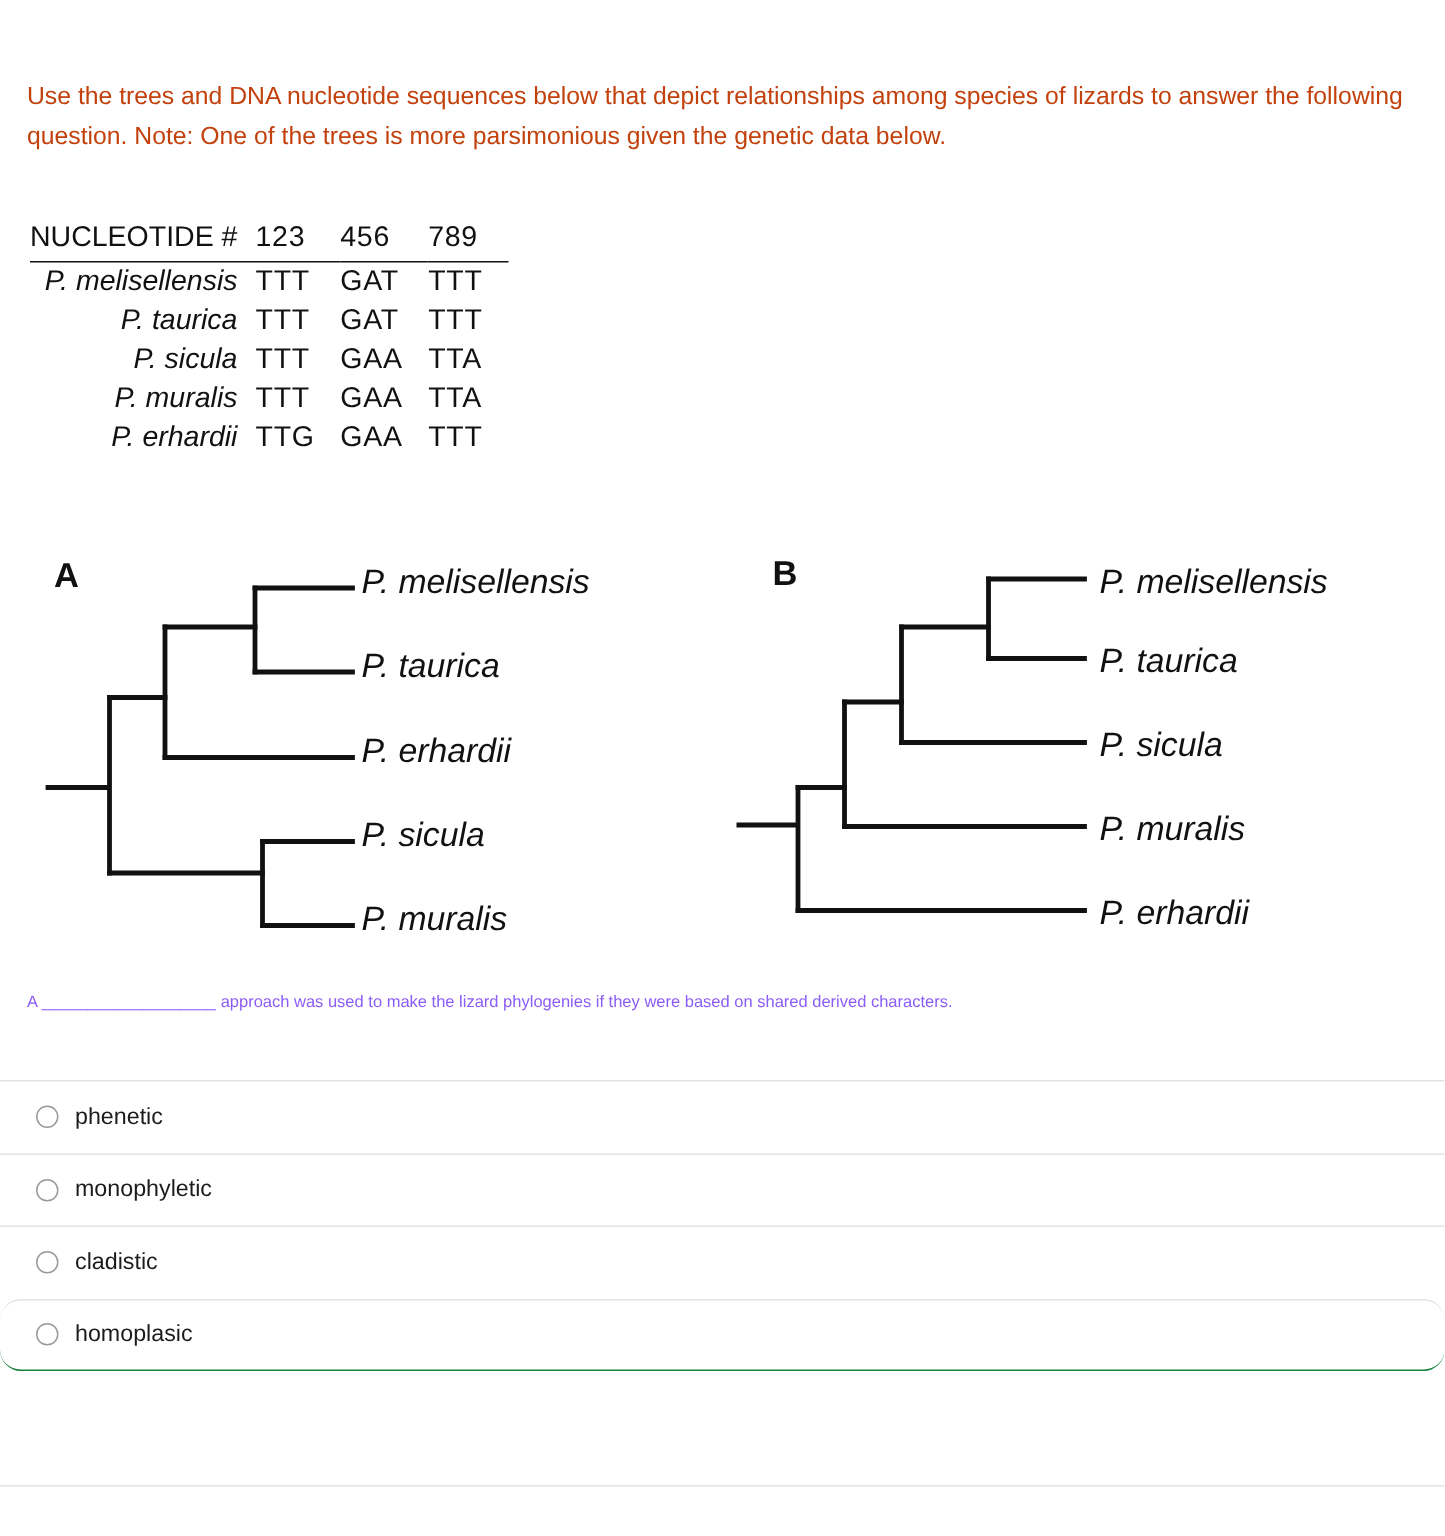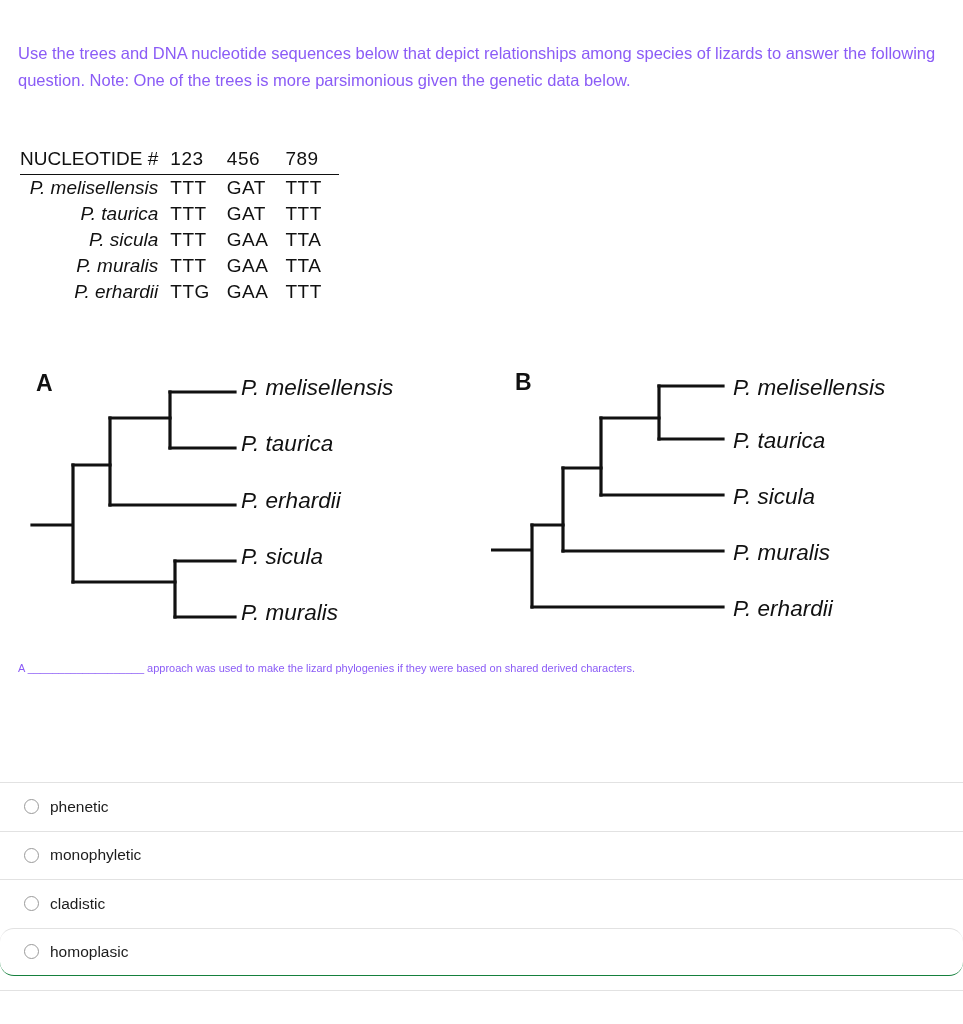--- a/index.html
+++ b/index.html
@@ -18,25 +18,25 @@
   .page {
     position: relative;
     width: 963px;
     height: 1024px;
   }
 
   
   .prompt {
     position: absolute;
     left: 18px;
-    top: 40px;
+    top: 51px;
     width: 918px;
     font-size: 16.5px;
     line-height: 1.62;
-    color: #8b5cf6;
+    color: #c2410c;
   }
 
   
   .seq-table {
     position: absolute;
     left: 20px;
     top: 146px;
     border-collapse: collapse;
     font-size: 19px;
     color: #111;
@@ -102,21 +102,21 @@
     width: 920px;
     font-size: 11px;
     line-height: 1.62;
     color: #8b5cf6;
   }
 
   
   .options {
     position: absolute;
     left: 0;
-    top: 782px;
+    top: 720px;
     width: 963px;
   }
   .option-row {
     position: relative;
     height: 48.5px;
     border-top: 1px solid #e2e2e2;
     display: flex;
     align-items: center;
     padding-left: 24px;
     box-sizing: border-box;

